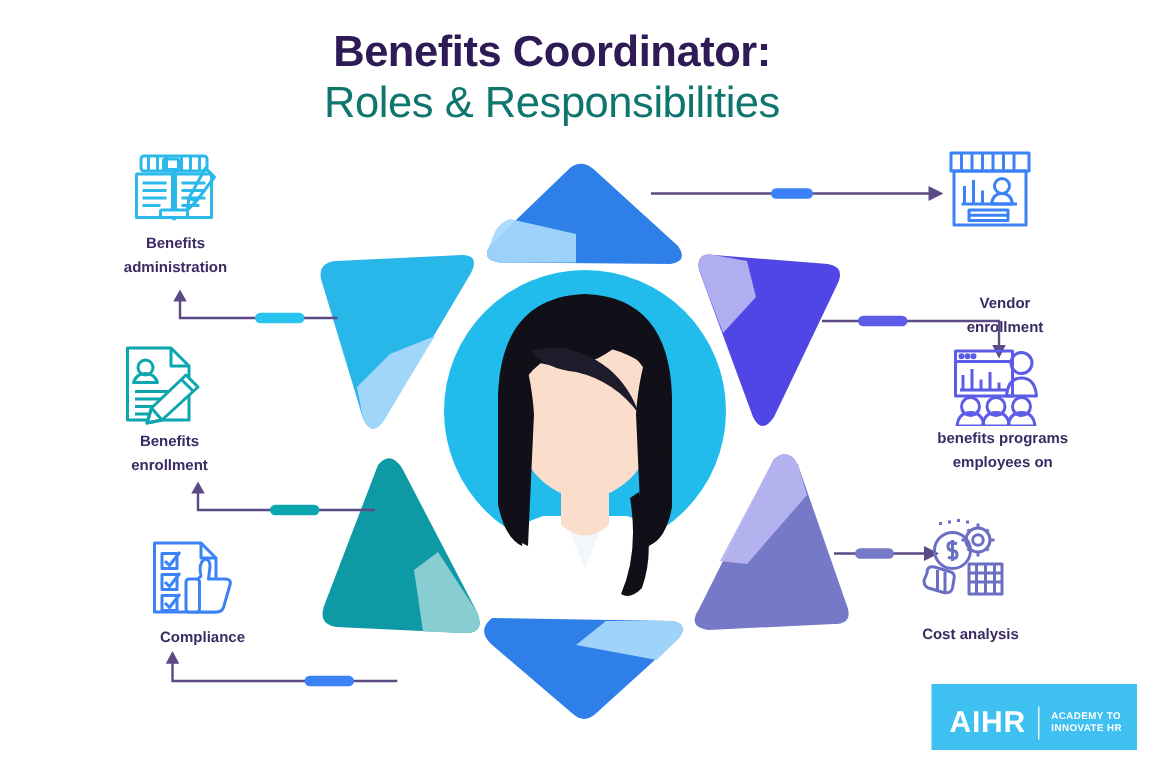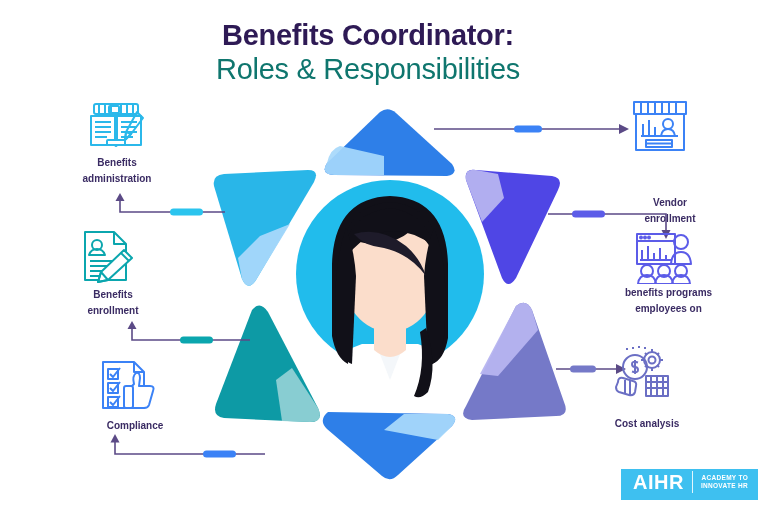--- a/index.html
+++ b/index.html
@@ -39,22 +39,22 @@
   
   .node-label {
     position:absolute; text-align:center;
     font-size:10px; font-weight:bold; color:#3A2B63; line-height:16px;
   }
   .icon-box { position:absolute; }
 
   
   .logo {
     position:absolute; right:10px; bottom:10px;
-    background:#3EC0F0; padding:2px 10px 7px 12px;
-    display:flex; align-items:center; gap:8px;text-align:right;
+    background:#3EC0F0; padding:15px 10px 7px 12px;
+    display:flex; align-items:center; gap:8px;
   }
   .logo-main {
     color:#ffffff; font-size:20px; font-weight:bold; letter-spacing:0.5px;
     line-height:20px;
   }
   .logo-div { width:1px; height:22px; background:#ffffff; opacity:.85; }
   .logo-sub {
     color:#ffffff; font-size:6.5px; font-weight:bold; line-height:8.5px;
     letter-spacing:0.3px;
   }

